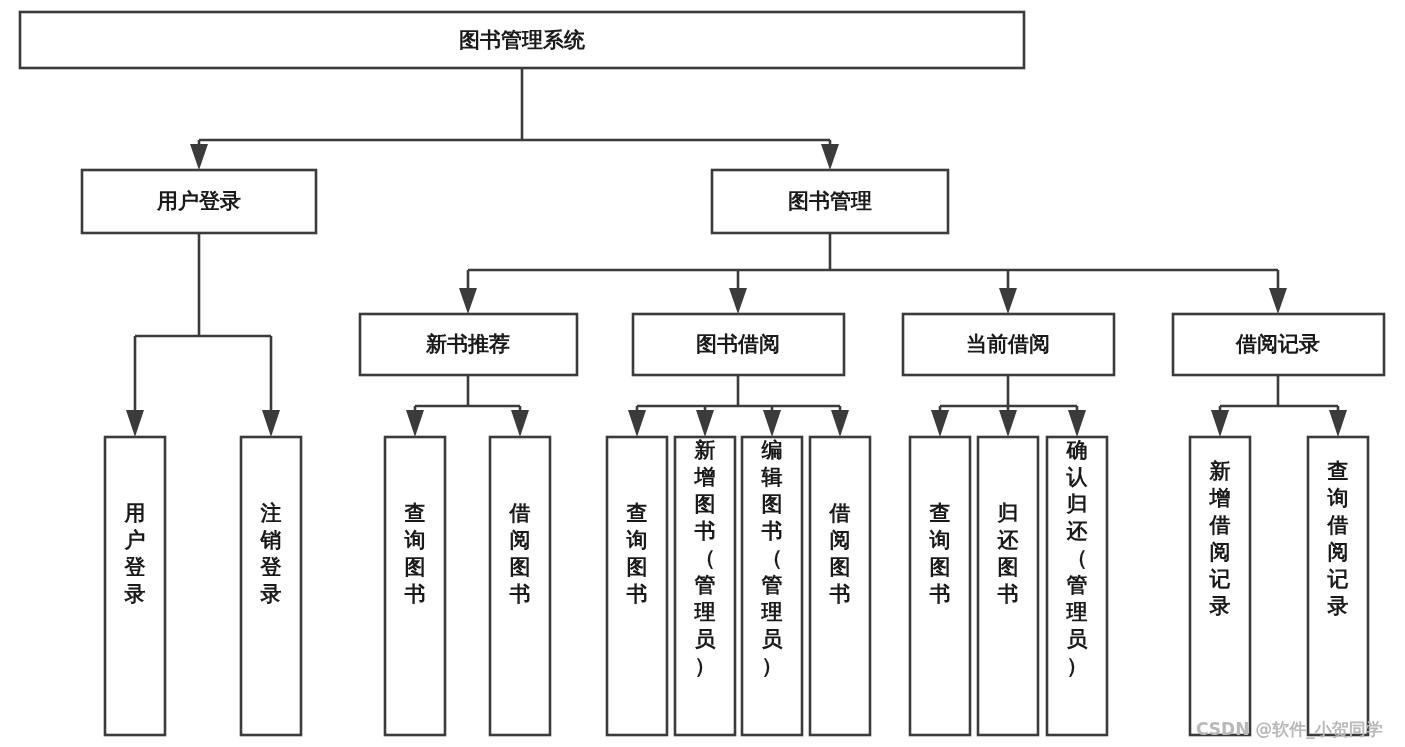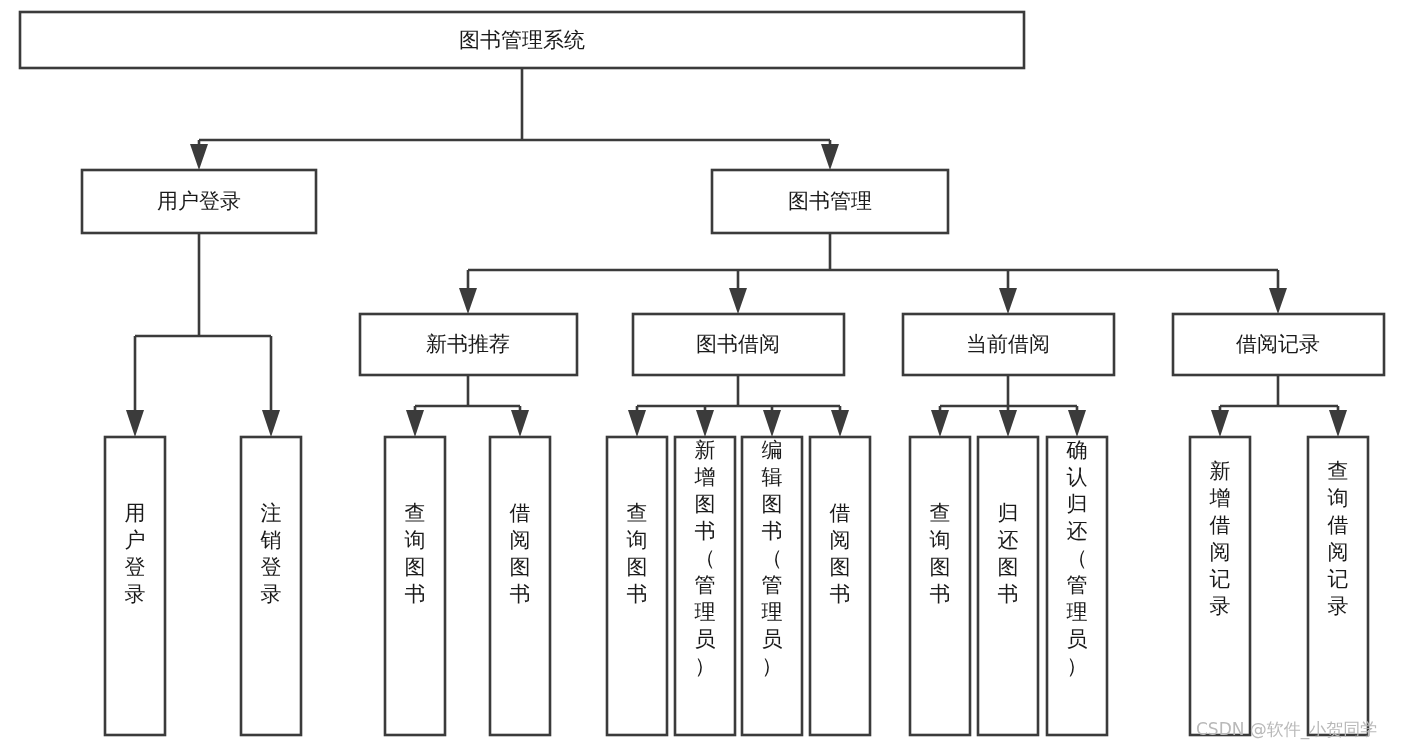--- a/index.html
+++ b/index.html
@@ -11,20 +11,21 @@
     width: 1405px;
     height: 747px;
     font-family: "DejaVu Sans", "Liberation Sans", sans-serif;
     overflow: hidden;
   }
   #diagram-root {
     position: relative;
     width: 1260px;
     height: 747px;
     background: #ffffff;
+    font-weight: bold;
   }
   svg#tree-svg {
     position: absolute;
     top: 0;
     left: 0;
     width: 1405px;
     height: 747px;
   }
   .node-rect {
     fill: #ffffff;

